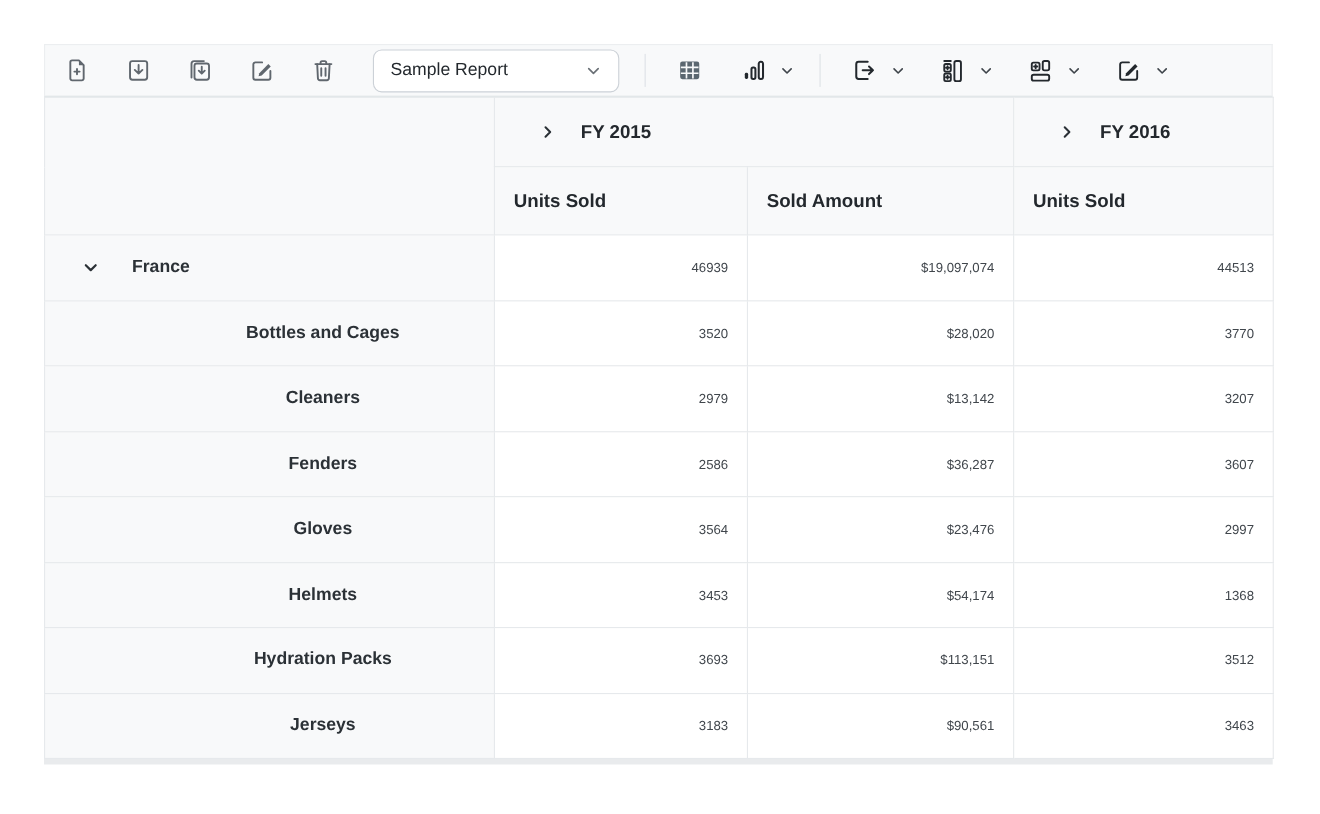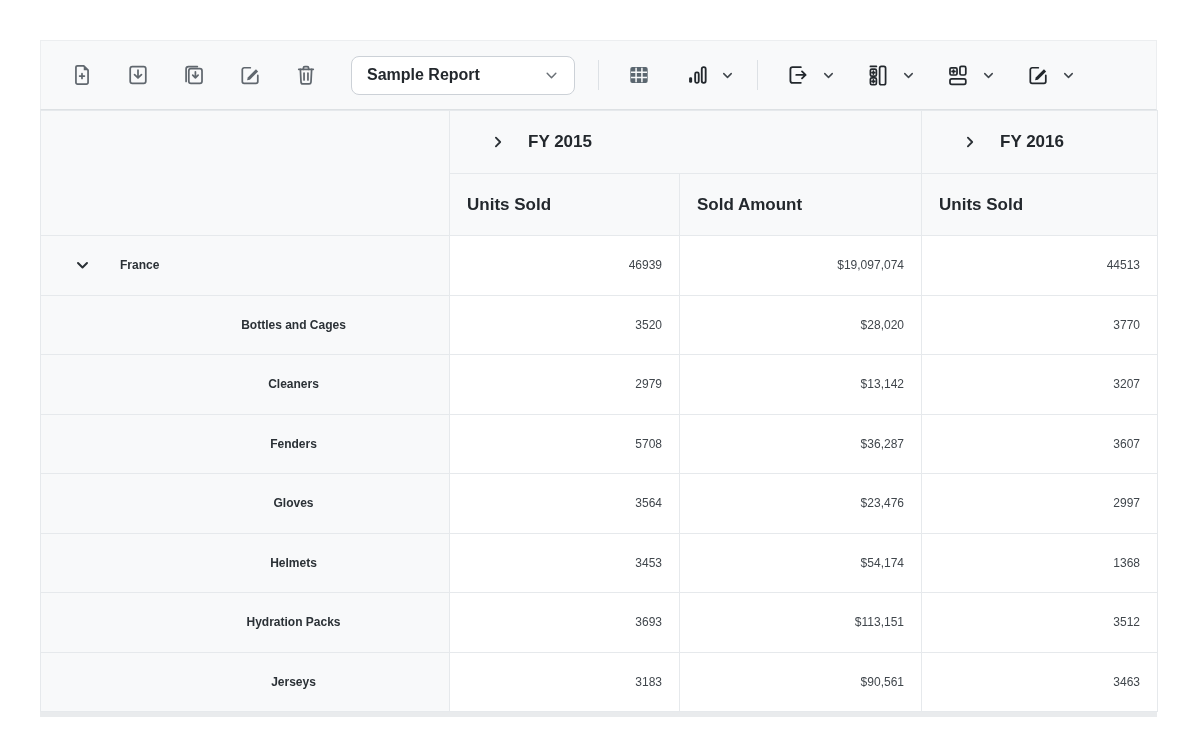--- a/index.html
+++ b/index.html
@@ -8,27 +8,26 @@
     background: #ffffff;
     font-family: "Liberation Sans", sans-serif;
     overflow: hidden;
   }
   .widget {
     position: absolute; left: 40px; top: 40px; width: 1117px;
   }
   
   .toolbar {
     box-sizing: border-box;
-    height: 70px;
+    height: 48px;
     background: #f8f9fa;
     border: 1px solid #eceef0;
     border-bottom: 1px solid #dde1e4;
     display: flex; align-items: center;
-    padding-left: 24px;
-    font-weight: bold;
+    padding-left: 12px;
   }
   .tb-btn {
     width: 34px; height: 34px;
     display: flex; align-items: center; justify-content: center;
     background: none; border: none; padding: 0; cursor: pointer;
     color: #60676e;
   }
   .tb-btn.dark { color: #23282d; }
   .tb-btn svg { display: block; }
   .tb-left { display: flex; align-items: center; gap: 22px; }
@@ -71,21 +70,21 @@
   tr.hrow1 { height: 63px; }
   tr.hrow2 { height: 62px; }
   th.grp .grp-inner {
     display: flex; align-items: center; gap: 23px; padding-left: 40px;
   }
   th.corner { border-bottom: 1px solid #e6e9ec; }
   th.mh { padding-left: 17px; }
   tbody tr { height: 59.5px; }
   td.rowhdr {
     background: #f8f9fa;
-    font-size: 12px; font-weight: 700; color: #2b3136;
+    font-size: 16px; font-weight: 700; color: #2b3136;
   }
   td.rowhdr .rh-inner { display: flex; align-items: center; }
   td.rowhdr.lvl0 .rh-inner { padding-left: 33px; gap: 30px; }
   td.rowhdr.lvl1 .rh-inner { padding-left: 97px; justify-content: center; }
   td.val {
     background: #ffffff;
     font-size: 12px; color: #40464c;
     text-align: right; padding-right: 17px;
   }
   .exp { display: flex; align-items: center; cursor: pointer; }
@@ -298,21 +297,21 @@
           <td class="val">2979</td>
           <td class="val">$13,142</td>
           <td class="val">3207</td>
         </tr>
         <tr>
           <td class="rowhdr lvl1">
             <span class="rh-inner">
               <span>Fenders</span>
             </span>
           </td>
-          <td class="val">5708</td>
+          <td class="val">2586</td>
           <td class="val">$36,287</td>
           <td class="val">3607</td>
         </tr>
         <tr>
           <td class="rowhdr lvl1">
             <span class="rh-inner">
               <span>Gloves</span>
             </span>
           </td>
           <td class="val">3564</td>

